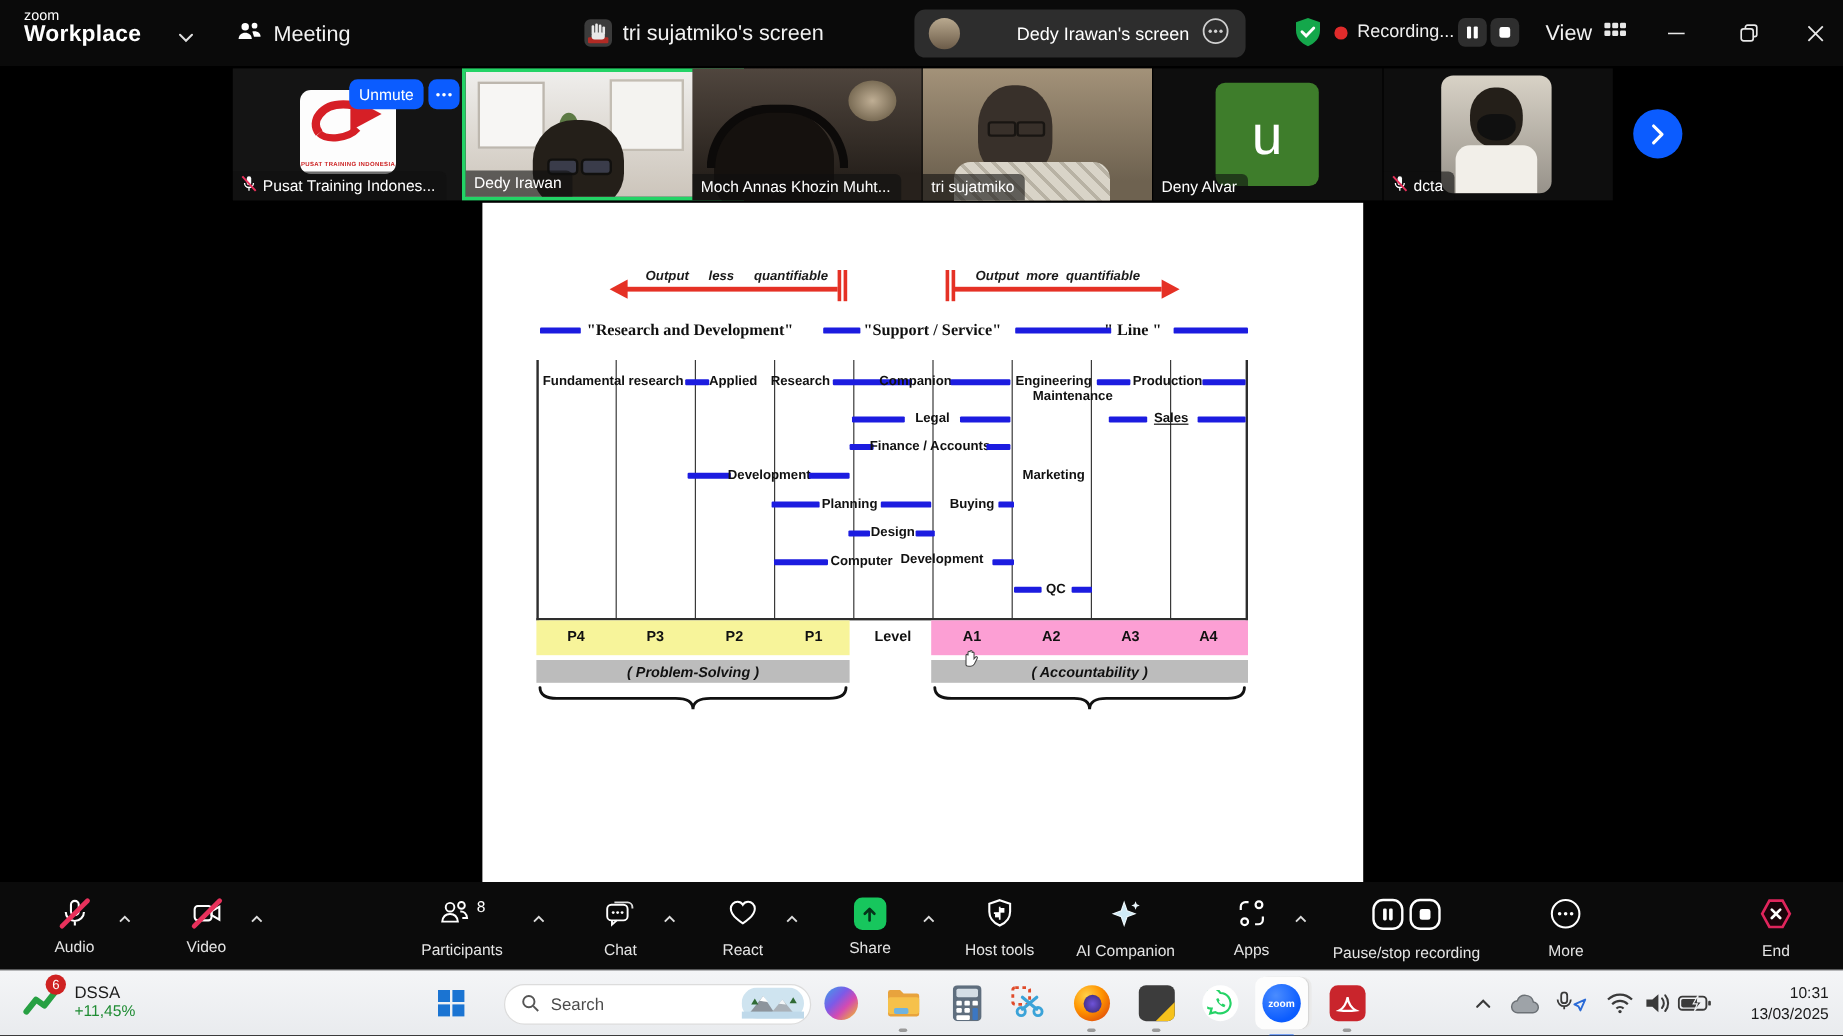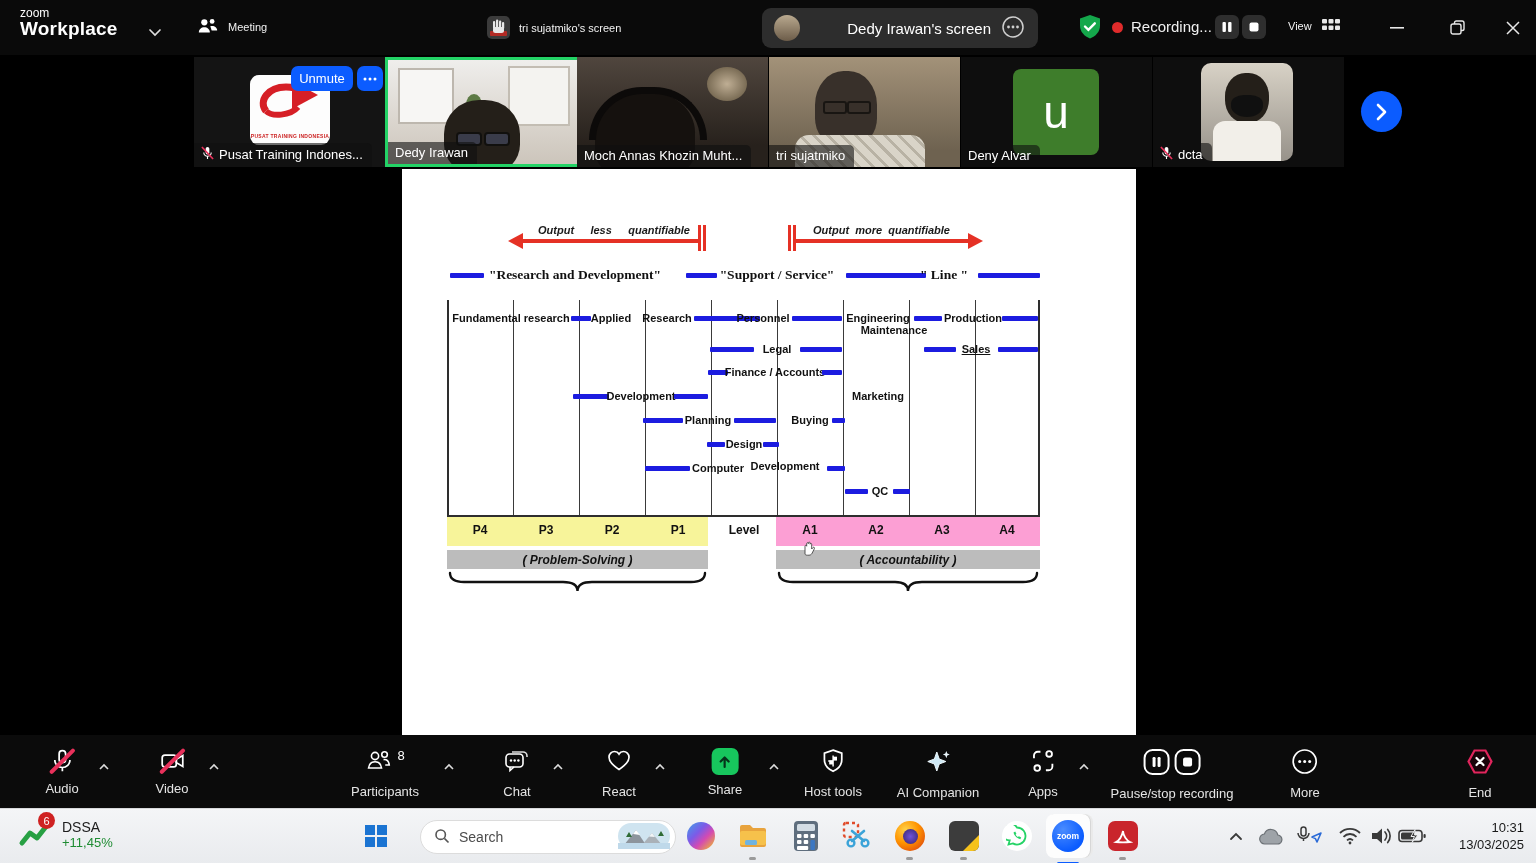--- a/index.html
+++ b/index.html
@@ -3,21 +3,21 @@
 <meta charset="utf-8">
 <style>
   html,body{margin:0;padding:0;background:#000;}
   .screen{position:relative;width:1536px;height:863px;background:#000;overflow:hidden;
           font-family:"Liberation Sans",sans-serif;-webkit-font-smoothing:antialiased;}
   .abs{position:absolute;}
   
   .topbar{position:absolute;left:0;top:0;width:1536px;height:55px;background:#0a0a0a;color:#fff;}
   .logo-small{font-size:12px;color:#fff;line-height:12px;}
   .logo-large{font-size:19px;font-weight:bold;line-height:20px;letter-spacing:.2px;}
-  .tab{display:flex;align-items:center;gap:9px;font-size:11px;color:#f2f2f2;cursor:default;}
+  .tab{display:flex;align-items:center;gap:9px;font-size:18px;color:#f2f2f2;cursor:default;}
   .pill{background:#2d2d2d;border-radius:9px;display:flex;align-items:center;gap:9px;padding:0 12px;height:40px;font-size:15px;}
   .avatar-mini{width:26px;height:26px;border-radius:50%;background:linear-gradient(180deg,#b9a98f,#6c5c49);}
   .recbtn{width:24px;height:24px;background:#2e2e2e;border-radius:6px;display:flex;align-items:center;justify-content:center;}
   .winbtn{width:46px;height:55px;display:flex;align-items:center;justify-content:center;}
   
   .tile{position:absolute;top:57px;width:191px;height:110px;background:#141414;overflow:hidden;}
   .tile .name{position:absolute;left:0;bottom:0;display:flex;align-items:center;gap:5px;background:rgba(15,15,15,.6);
               color:#fff;font-size:13px;padding:3px 9px 4px 7px;border-radius:0 5px 0 0;white-space:nowrap;max-width:181px;overflow:hidden;}
   .bluebtn{position:absolute;background:#0b5cff;color:#fff;border-radius:7px;font-size:13px;display:flex;align-items:center;justify-content:center;}
   
@@ -298,21 +298,21 @@
         <div class="vline" style="left:394px;"></div>
       <div class="vline" style="left:460px;"></div>
         <div class="vline" style="left:526px;"></div>
     </div>
 
     <div class="role" style="left:109px;top:143px;">Fundamental research</div>
     <div class="bbar" style="left:169px;top:147px;width:20px;"></div>
     <div class="role" style="left:209px;top:143px;">Applied</div>
     <div class="role" style="left:265px;top:143px;">Research</div>
     <div class="bbar" style="left:292px;top:147px;width:66px;"></div>
-    <div class="role" style="left:361px;top:143px;">Personnel</div>
+    <div class="role" style="left:361px;top:143px;">Companion</div>
     <div class="bbar" style="left:390px;top:147px;width:50px;"></div>
     <div class="role" style="left:476px;top:143px;">Engineering</div>
     <div class="role" style="left:492px;top:155px;">Maintenance</div>
     <div class="bbar" style="left:512px;top:147px;width:28px;"></div>
     <div class="role" style="left:571px;top:143px;">Production</div>
     <div class="bbar" style="left:600px;top:147px;width:36px;"></div>
 
     <div class="bbar" style="left:308px;top:178px;width:44px;"></div>
     <div class="role" style="left:375px;top:174px;">Legal</div>
     <div class="bbar" style="left:398px;top:178px;width:42px;"></div>

